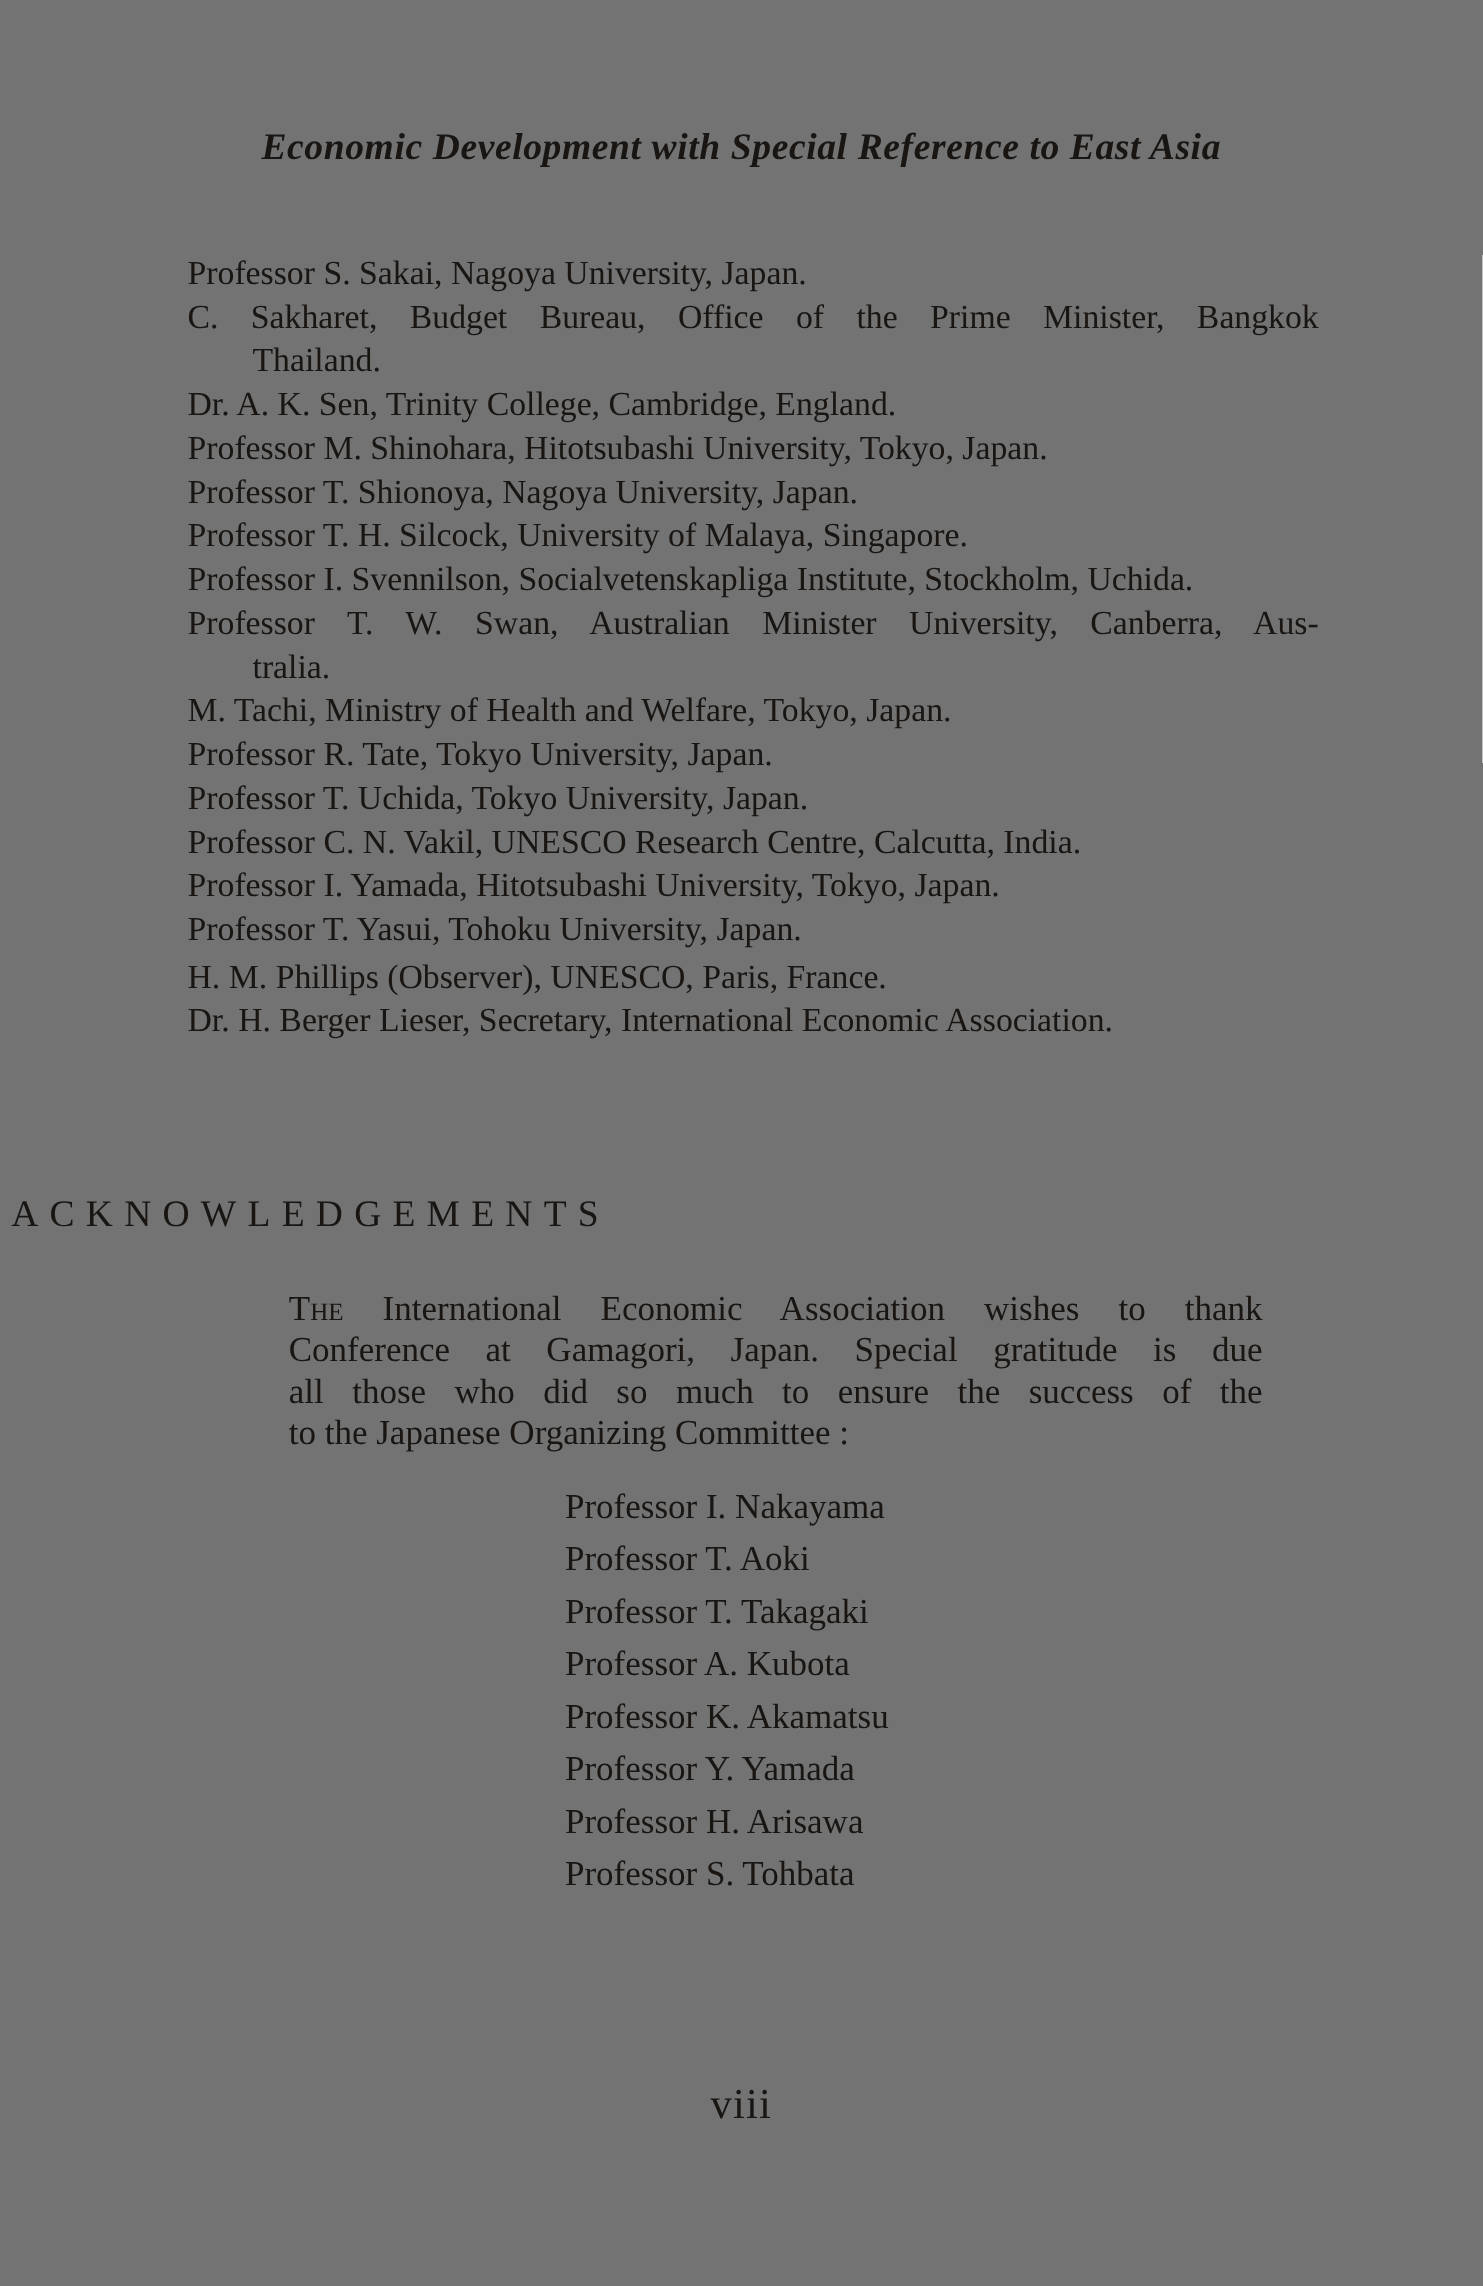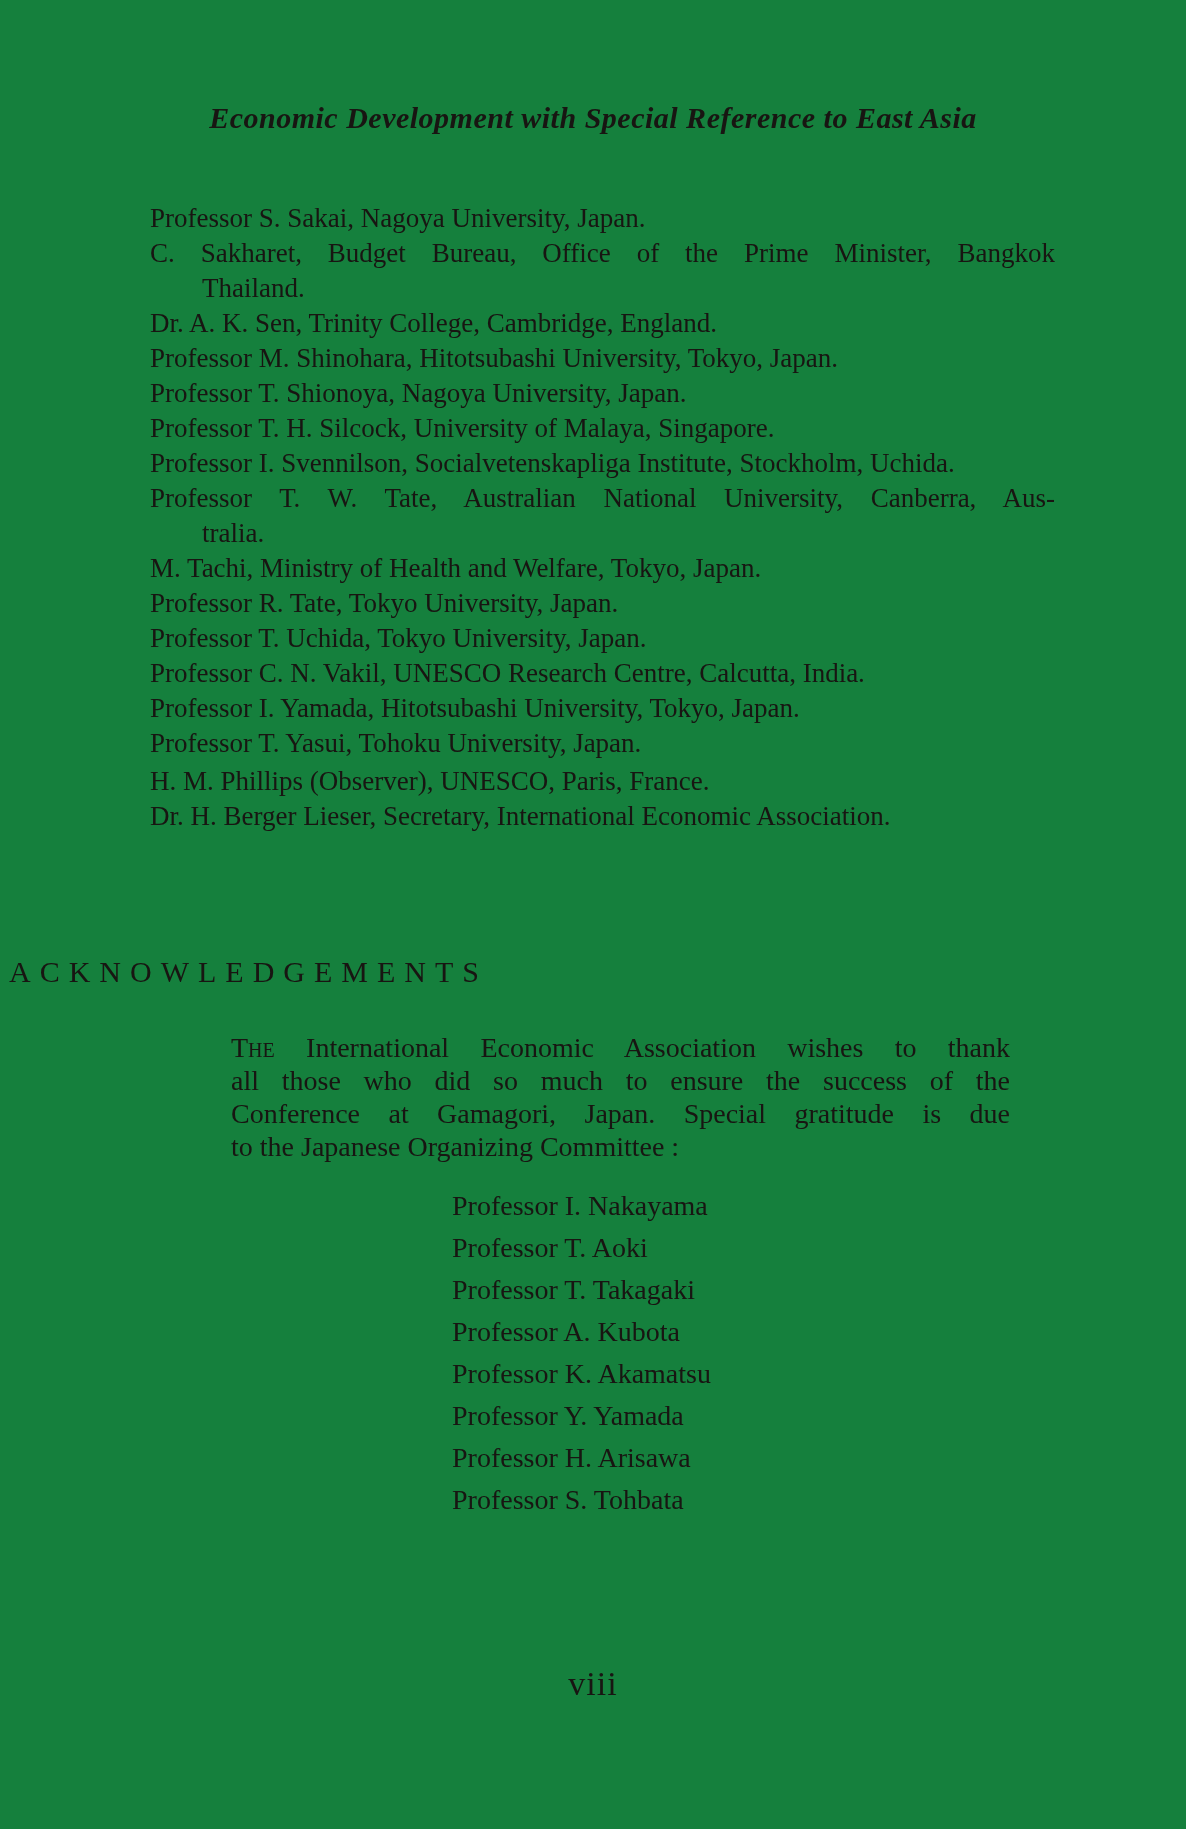--- a/index.html
+++ b/index.html
@@ -1,19 +1,19 @@
 <!DOCTYPE html>
 <html><head>
 <meta charset="utf-8">
 <style>
   html,body{margin:0;padding:0;background:#ffffff;}
   .page{
     position:relative;
     width:1186px;height:1829px;
-    background:#15803d;
+    background:#737373;
     font-family:"Liberation Serif", serif;
     color:#181512;
     overflow:hidden;
   }
   .doc-title{
     position:absolute;left:0;top:101px;width:100%;
     text-align:center;
     font-style:italic;font-weight:bold;
     font-size:30px;
     letter-spacing:0.5px;
@@ -71,41 +71,41 @@
 
   <div class="attendees">
       <div class="a-line">Professor S. Sakai, Nagoya University, Japan.</div>
       <div class="a-line jf">C. Sakharet, Budget Bureau, Office of the Prime Minister, Bangkok</div>
       <div class="a-line cont">Thailand.</div>
       <div class="a-line">Dr. A. K. Sen, Trinity College, Cambridge, England.</div>
       <div class="a-line">Professor M. Shinohara, Hitotsubashi University, Tokyo, Japan.</div>
       <div class="a-line">Professor T. Shionoya, Nagoya University, Japan.</div>
       <div class="a-line">Professor T. H. Silcock, University of Malaya, Singapore.</div>
       <div class="a-line">Professor I. Svennilson, Socialvetenskapliga Institute, Stockholm, Uchida.</div>
-      <div class="a-line jf">Professor T. W. Tate, Australian National University, Canberra, Aus-</div>
+      <div class="a-line jf">Professor T. W. Swan, Australian Minister University, Canberra, Aus-</div>
       <div class="a-line cont">tralia.</div>
       <div class="a-line">M. Tachi, Ministry of Health and Welfare, Tokyo, Japan.</div>
       <div class="a-line">Professor R. Tate, Tokyo University, Japan.</div>
       <div class="a-line">Professor T. Uchida, Tokyo University, Japan.</div>
       <div class="a-line">Professor C. N. Vakil, UNESCO Research Centre, Calcutta, India.</div>
       <div class="a-line">Professor I. Yamada, Hitotsubashi University, Tokyo, Japan.</div>
       <div class="a-line">Professor T. Yasui, Tohoku University, Japan.</div>
     </div>
 
   <div class="observers">
     <div class="a-line">H. M. Phillips (Observer), UNESCO, Paris, France.</div>
     <div class="a-line">Dr. H. Berger Lieser, Secretary, International Economic Association.</div>
   </div>
 
   <div class="ack-heading">ACKNOWLEDGEMENTS</div>
 
   <div class="ack-para">
     <div class="p-line pj"><span class="smallcaps">The</span> <span>International Economic Association wishes to thank</span></div>
+    <div class="p-line pj">Conference at Gamagori, Japan. Special gratitude is due</div>
     <div class="p-line pj">all those who did so much to ensure the success of the</div>
-    <div class="p-line pj">Conference at Gamagori, Japan. Special gratitude is due</div>
     <div class="p-line">to the Japanese Organizing Committee :</div>
   </div>
 
   <div class="committee">
       <div class="c-line">Professor I. Nakayama</div>
       <div class="c-line">Professor T. Aoki</div>
       <div class="c-line">Professor T. Takagaki</div>
       <div class="c-line">Professor A. Kubota</div>
       <div class="c-line">Professor K. Akamatsu</div>
       <div class="c-line">Professor Y. Yamada</div>

